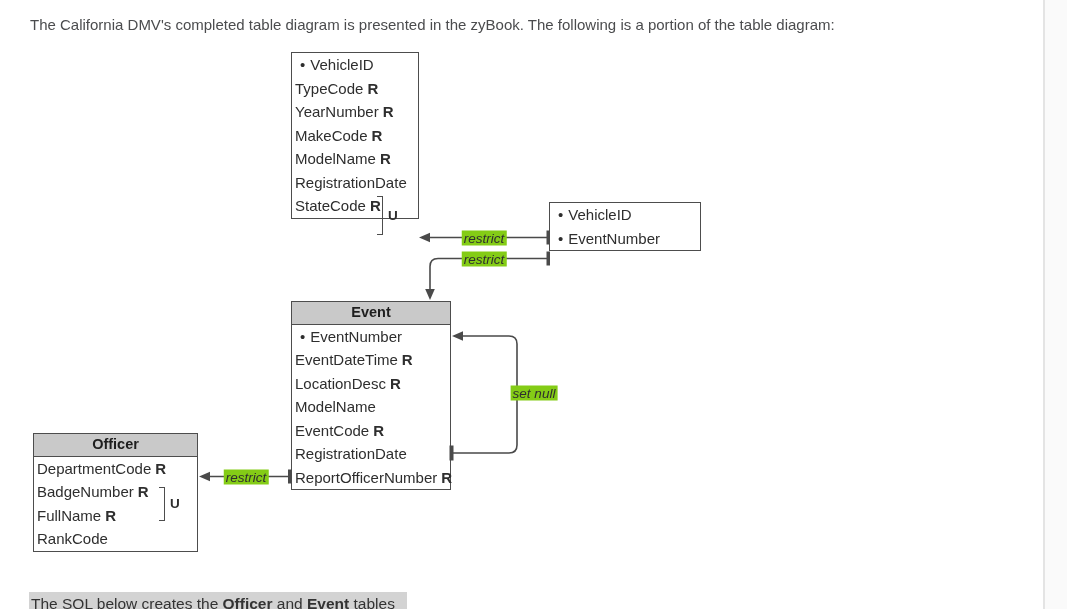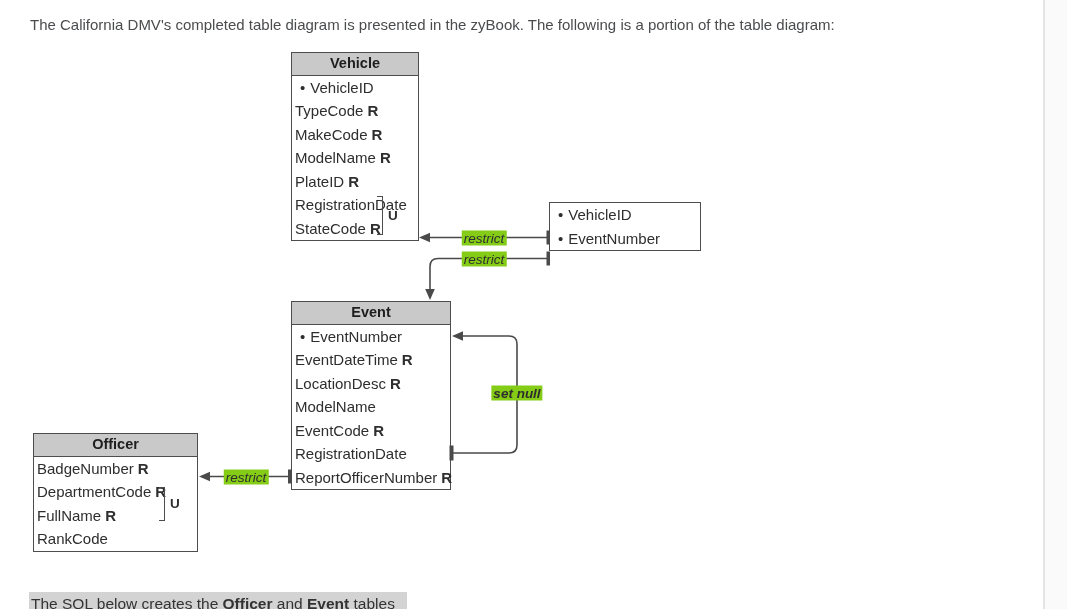--- a/index.html
+++ b/index.html
@@ -47,48 +47,47 @@
   .ul-officer { left:170px; top:496px; }
   
   .wires { position:absolute; left:0; top:0; pointer-events:none; }
   .conn-label {
     position:absolute; transform:translate(-50%,-50%);
     font-size:13.5px; font-style:italic; color:#2e2e2e;
     background:#84cc16; padding:0 2px; white-space:nowrap;
   }
   .cl-1 { left:484px; top:238px; }
   .cl-2 { left:484px; top:259px; }
-  .cl-3 { left:517px; top:393px;font-weight:bold; }
+  .cl-3 { left:534px; top:393px; }
   .cl-4 { left:246px; top:477px; }
   
   .footer {
     position:absolute; left:29px; top:592px;
     background:#d3d3d3; padding:3px 12px 14px 2px;
     font-size:15.5px; color:#333333; white-space:nowrap;
   }
   .footer strong { font-weight:bold; }
   
   .gutter-line { position:absolute; left:1043px; top:0; width:2px; height:609px; background:#e4e4e4; }
   .gutter      { position:absolute; left:1045px; top:0; width:22px; height:609px; background:#fafafa; }
 </style>
 </head>
 <body>
 
 <div class="screen">
 
   <div class="intro">The California DMV's completed table diagram is presented in the zyBook. The following is a portion of the table diagram:</div>
 
   <div class="db-table t-vehicle">
-    <div class="hdr">Vehicle</div>
     <div class="rows">
         <div class="row"><span class="bullet">•</span><span class="col-label">VehicleID</span></div>
         <div class="row"><span class="col-label">TypeCode</span><span class="req">R</span></div>
+        <div class="row"><span class="col-label">YearNumber</span><span class="req">R</span></div>
         <div class="row"><span class="col-label">MakeCode</span><span class="req">R</span></div>
         <div class="row"><span class="col-label">ModelName</span><span class="req">R</span></div>
-        <div class="row"><span class="col-label">PlateID</span><span class="req">R</span></div>
         <div class="row"><span class="col-label">RegistrationDate</span></div>
         <div class="row"><span class="col-label">StateCode</span><span class="req">R</span></div>
       </div>
   </div>
 
   <div class="db-table t-vehicleevent">
     <div class="rows">
         <div class="row"><span class="bullet">•</span><span class="col-label">VehicleID</span></div>
         <div class="row"><span class="bullet">•</span><span class="col-label">EventNumber</span></div>
       </div>
@@ -103,22 +102,22 @@
         <div class="row"><span class="col-label">ModelName</span></div>
         <div class="row"><span class="col-label">EventCode</span><span class="req">R</span></div>
         <div class="row"><span class="col-label">RegistrationDate</span></div>
         <div class="row"><span class="col-label">ReportOfficerNumber</span><span class="req">R</span></div>
       </div>
   </div>
 
   <div class="db-table t-officer">
     <div class="hdr">Officer</div>
     <div class="rows">
+        <div class="row"><span class="col-label">DepartmentCode</span><span class="req">R</span></div>
         <div class="row"><span class="col-label">BadgeNumber</span><span class="req">R</span></div>
-        <div class="row"><span class="col-label">DepartmentCode</span><span class="req">R</span></div>
         <div class="row"><span class="col-label">FullName</span><span class="req">R</span></div>
         <div class="row"><span class="col-label">RankCode</span></div>
       </div>
   </div>
 
   <div class="ubracket ub-vehicle"></div>
   <div class="ulabel ul-vehicle">U</div>
   <div class="ubracket ub-officer"></div>
   <div class="ulabel ul-officer">U</div>
 

